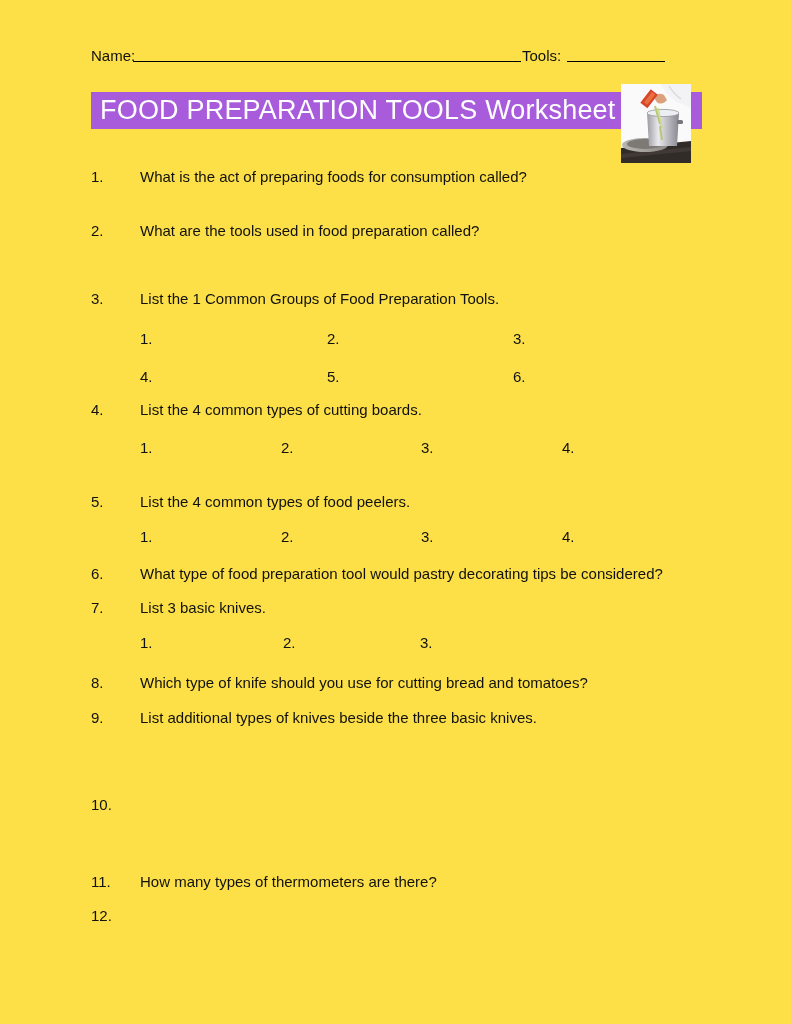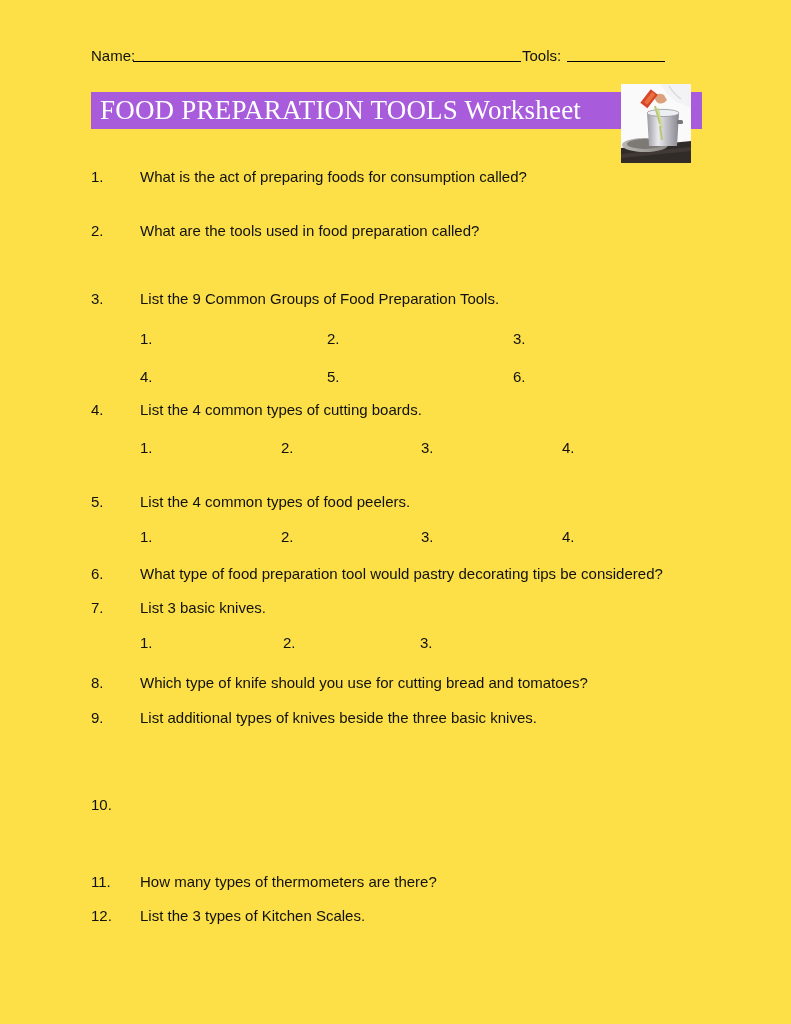--- a/index.html
+++ b/index.html
@@ -25,21 +25,20 @@
     border-bottom: 1.5px solid #000000;
   }
   .banner {
     position: absolute;
     left: 91px;
     top: 92px;
     width: 611px;
     height: 37px;
     display: flex;
     align-items: center;
-    font-family: Liberation Serif, serif;
   }
   .banner-title {
     color: #ffffff;
     font-size: 27px;
     padding-left: 9px;
     white-space: nowrap;
     letter-spacing: 0.2px;
   }
   .photo {
     position: absolute;
@@ -128,21 +127,21 @@
     <span class="txt">What is the act of preparing foods for consumption called?</span>
   </div>
 
   <div class="qrow" style="top:222px">
     <span class="num">2.</span>
     <span class="txt">What are the tools used in food preparation called?</span>
   </div>
 
   <div class="qrow" style="top:290px">
     <span class="num">3.</span>
-    <span class="txt">List the 9 Common Groups of Food Preparation Tools.</span>
+    <span class="txt">List the 1 Common Groups of Food Preparation Tools.</span>
   </div>
   <div class="qrow" style="top:330px">
     <span class="sub" style="left:140px">1.</span>
     <span class="sub" style="left:327px">2.</span>
     <span class="sub" style="left:513px">3.</span>
   </div>
   <div class="qrow" style="top:368px">
     <span class="sub" style="left:140px">4.</span>
     <span class="sub" style="left:327px">5.</span>
     <span class="sub" style="left:513px">6.</span>
@@ -199,16 +198,15 @@
     <span class="num">10.</span>
   </div>
 
   <div class="qrow" style="top:873px">
     <span class="num">11.</span>
     <span class="txt">How many types of thermometers are there?</span>
   </div>
 
   <div class="qrow" style="top:907px">
     <span class="num">12.</span>
-    <span class="txt">List the 3 types of Kitchen Scales.</span>
   </div>
 
 </div>
 
 </body></html>

